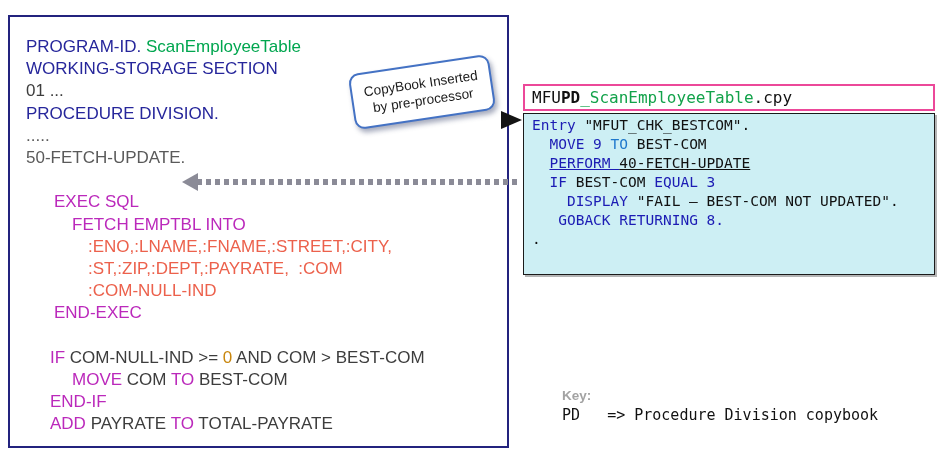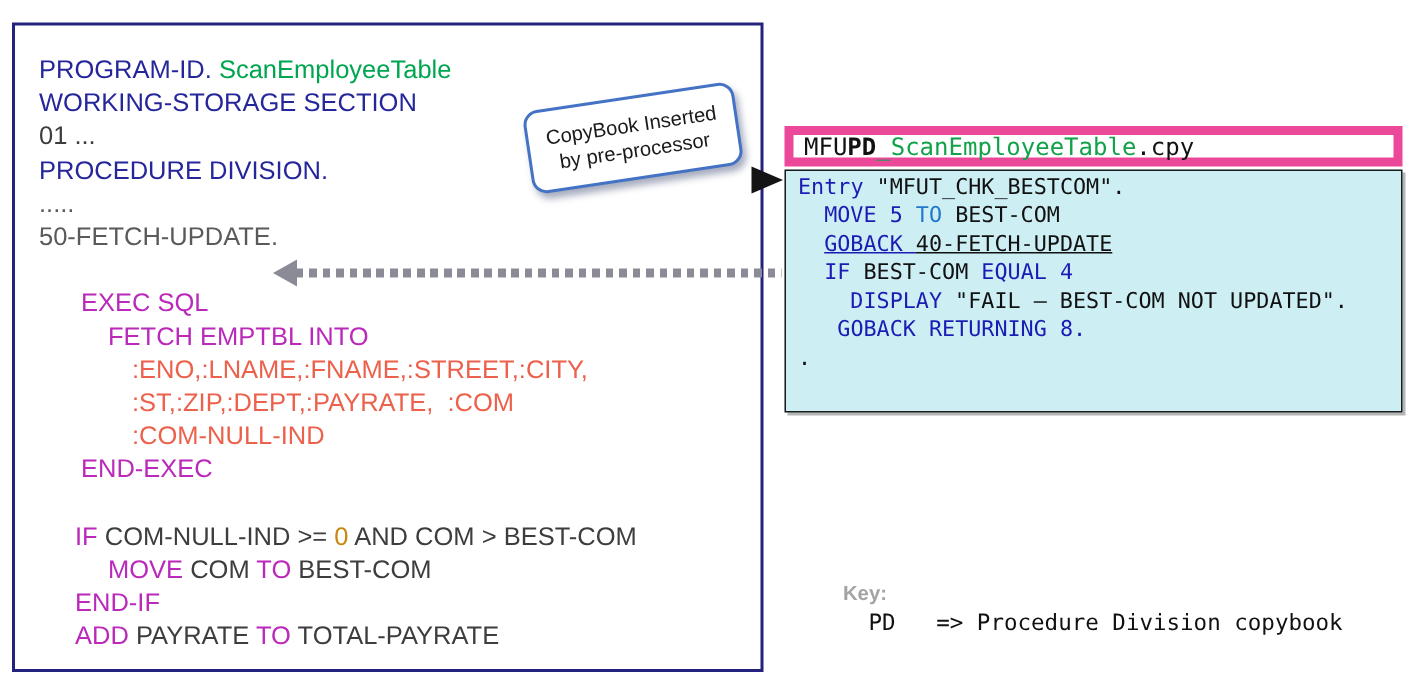--- a/index.html
+++ b/index.html
@@ -46,21 +46,21 @@
     border-right:16px solid #8b8b97;
   }
   .black-head{
     position:absolute;left:501px;top:111px;width:0;height:0;
     border-top:9px solid transparent;border-bottom:9px solid transparent;
     border-left:21px solid #141414;
   }
   
   .cpy-title{
     position:absolute;left:523px;top:84px;width:412px;height:27px;
-    background:#ffffff;border:6px solid #ec4899;box-sizing:border-box;
+    background:#ffffff;border:2px solid #ec4899;box-sizing:border-box;
     font-family:"DejaVu Sans Mono", monospace;font-size:16px;
     display:flex;align-items:center;padding-left:7px;white-space:pre;
   }
   .seg-tk{color:#111111;}
   .seg-tkb{color:#111111;font-weight:bold;}
   .seg-tg{color:#12A24A;}
   .cpy-body{
     position:absolute;left:523px;top:113px;width:412px;height:162px;
     background:#CDEFF4;border:1.5px solid #1a1a1a;box-sizing:border-box;
     box-shadow:2px 2px 0 rgba(120,120,120,0.55);
@@ -69,21 +69,21 @@
   }
   .seg-rkw{color:#1C1CB4;}
   .seg-rto{color:#1F78CC;}
   .seg-rblack{color:#111111;}
   .seg-u{text-decoration:underline;}
   
   .key-block{position:absolute;left:562px;top:388px;}
   .key-label{font-size:13.5px;color:#A3A3A3;font-weight:bold;}
   .key-entry{
     font-family:"DejaVu Sans Mono", monospace;font-size:15px;color:#111111;
-    white-space:pre;margin-top:3px;margin-left:17px;
+    white-space:pre;margin-top:3px;
   }
 </style>
 </head>
 <body>
 
 <div class="main-panel">
   <div class="left-code" id="left-code"><div class="code-line"><span class="seg-navy">PROGRAM-ID. </span><span class="seg-green">ScanEmployeeTable</span></div><div class="code-line"><span class="seg-navy">WORKING-STORAGE SECTION</span></div><div class="code-line"><span class="seg-dark">01 ...</span></div><div class="code-line"><span class="seg-navy">PROCEDURE DIVISION.</span></div><div class="code-line"><span class="seg-gray">.....</span></div><div class="code-line"><span class="seg-gray">50-FETCH-UPDATE.</span></div><div class="code-line">&nbsp;</div><div class="code-line" style="padding-left: 28px;"><span class="seg-magenta">EXEC SQL</span></div><div class="code-line" style="padding-left: 46px;"><span class="seg-magenta">FETCH EMPTBL INTO</span></div><div class="code-line" style="padding-left: 62px;"><span class="seg-host">:ENO,:LNAME,:FNAME,:STREET,:CITY,</span></div><div class="code-line" style="padding-left: 62px;"><span class="seg-host">:ST,:ZIP,:DEPT,:PAYRATE,  :COM</span></div><div class="code-line" style="padding-left: 62px;"><span class="seg-host">:COM-NULL-IND</span></div><div class="code-line" style="padding-left: 28px;"><span class="seg-magenta">END-EXEC</span></div><div class="code-line">&nbsp;</div><div class="code-line" style="padding-left: 24px;"><span class="seg-magenta">IF</span><span class="seg-dark"> COM-NULL-IND &gt;= </span><span class="seg-orange">0</span><span class="seg-dark"> AND COM &gt; BEST-COM</span></div><div class="code-line" style="padding-left: 46px;"><span class="seg-magenta">MOVE</span><span class="seg-dark"> COM </span><span class="seg-magenta">TO</span><span class="seg-dark"> BEST-COM</span></div><div class="code-line" style="padding-left: 24px;"><span class="seg-magenta">END-IF</span></div><div class="code-line" style="padding-left: 24px;"><span class="seg-magenta">ADD</span><span class="seg-dark"> PAYRATE </span><span class="seg-magenta">TO</span><span class="seg-dark"> TOTAL-PAYRATE</span></div></div>
 </div>
 
 <div class="callout">
@@ -92,23 +92,23 @@
 </div>
 
 <div class="dotted-line"></div>
 <div class="dotted-head"></div>
 
 <div class="black-head"></div>
 
 <div class="cpy-title" id="cpy-title"><span class="seg-tk">MFU</span><span class="seg-tkb">PD</span><span class="seg-tg">_ScanEmployeeTable</span><span class="seg-tk">.cpy</span></div>
 <div class="cpy-body" id="cpy-body">
     <div class="code-line"><span class="seg-rkw">Entry</span><span class="seg-rblack"> "MFUT_CHK_BESTCOM".</span></div>
-    <div class="code-line" style="padding-left: 17.46px;"><span class="seg-rkw">MOVE 5 </span><span class="seg-rto">TO</span><span class="seg-rblack"> BEST-COM</span></div>
-    <div class="code-line" style="padding-left: 17.46px;"><span class="seg-rkw seg-u">GOBACK </span><span class="seg-rblack seg-u">40-FETCH-UPDATE</span></div>
-    <div class="code-line" style="padding-left: 17.46px;"><span class="seg-rkw">IF</span><span class="seg-rblack"> BEST-COM </span><span class="seg-rkw">EQUAL 4</span></div>
+    <div class="code-line" style="padding-left: 17.46px;"><span class="seg-rkw">MOVE 9 </span><span class="seg-rto">TO</span><span class="seg-rblack"> BEST-COM</span></div>
+    <div class="code-line" style="padding-left: 17.46px;"><span class="seg-rkw seg-u">PERFORM </span><span class="seg-rblack seg-u">40-FETCH-UPDATE</span></div>
+    <div class="code-line" style="padding-left: 17.46px;"><span class="seg-rkw">IF</span><span class="seg-rblack"> BEST-COM </span><span class="seg-rkw">EQUAL 3</span></div>
     <div class="code-line" style="padding-left: 34.92px;"><span class="seg-rkw">DISPLAY</span><span class="seg-rblack"> "FAIL – BEST-COM NOT UPDATED".</span></div>
     <div class="code-line" style="padding-left: 26.19px;"><span class="seg-rkw">GOBACK RETURNING 8.</span></div>
     <div class="code-line"><span class="seg-rblack">.</span></div>
   </div>
 
 <div class="key-block">
   <div class="key-label">Key:</div>
   <div class="key-entry">PD   =&gt; Procedure Division copybook</div>
 </div>
 

